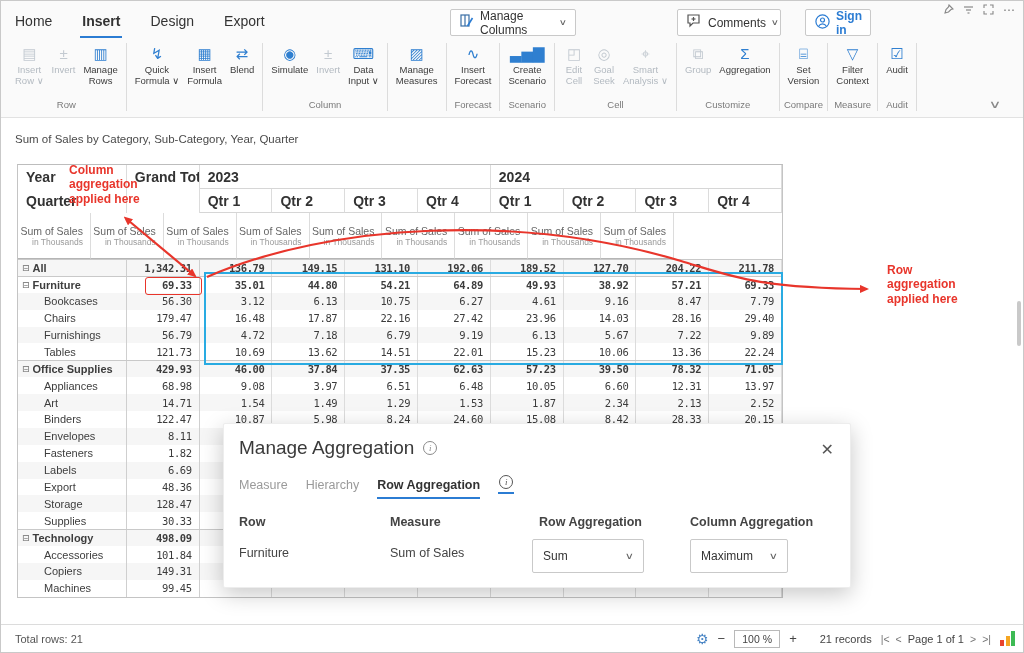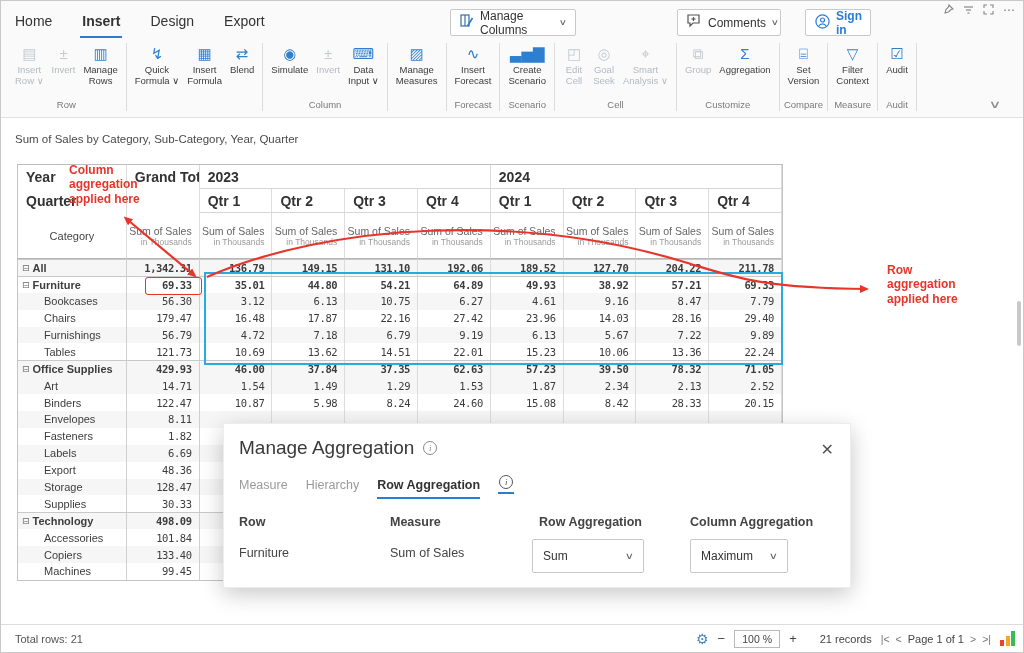--- a/index.html
+++ b/index.html
@@ -370,23 +370,20 @@
         <div class="hc cv">Qtr 1</div>
         <div class="hc cv">Qtr 2</div>
         <div class="hc cv">Qtr 3</div>
         <div class="hc cv">Qtr 4</div>
         <div class="hc cv">Qtr 1</div>
         <div class="hc cv">Qtr 2</div>
         <div class="hc cv">Qtr 3</div>
         <div class="hc cv">Qtr 4</div>
       </div>
       <div class="trow hr3">
-        <div class="hc c0">
-          <span class="cat-label">Category</span>
-        </div>
         <div class="hc cv">
           <div class="meas">Sum of Sales</div>
           <div class="meas-sub">in Thousands</div>
         </div>
         <div class="hc cv">
           <div class="meas">Sum of Sales</div>
           <div class="meas-sub">in Thousands</div>
         </div>
         <div class="hc cv">
           <div class="meas">Sum of Sales</div>
@@ -511,20 +508,34 @@
         <div class="dc cv num gt">429.93</div>
         <div class="dc cv num">46.00</div>
         <div class="dc cv num">37.84</div>
         <div class="dc cv num">37.35</div>
         <div class="dc cv num">62.63</div>
         <div class="dc cv num">57.23</div>
         <div class="dc cv num">39.50</div>
         <div class="dc cv num">78.32</div>
         <div class="dc cv num">71.05</div>
       </div>
+      <div class="trow brow">
+        <div class="dc c0 lbl">
+          <span>Appliances</span>
+        </div>
+        <div class="dc cv num gt">68.98</div>
+        <div class="dc cv num">9.08</div>
+        <div class="dc cv num">3.97</div>
+        <div class="dc cv num">6.51</div>
+        <div class="dc cv num">6.48</div>
+        <div class="dc cv num">10.05</div>
+        <div class="dc cv num">6.60</div>
+        <div class="dc cv num">12.31</div>
+        <div class="dc cv num">13.97</div>
+      </div>
       <div class="trow brow alt">
         <div class="dc c0 lbl">
           <span>Art</span>
         </div>
         <div class="dc cv num gt">14.71</div>
         <div class="dc cv num">1.54</div>
         <div class="dc cv num">1.49</div>
         <div class="dc cv num">1.29</div>
         <div class="dc cv num">1.53</div>
         <div class="dc cv num">1.87</div>
@@ -656,21 +667,21 @@
         <div class="dc cv num"></div>
         <div class="dc cv num"></div>
         <div class="dc cv num"></div>
         <div class="dc cv num"></div>
         <div class="dc cv num"></div>
       </div>
       <div class="trow brow alt">
         <div class="dc c0 lbl">
           <span>Copiers</span>
         </div>
-        <div class="dc cv num gt">133.40</div>
+        <div class="dc cv num gt">149.31</div>
         <div class="dc cv num"></div>
         <div class="dc cv num"></div>
         <div class="dc cv num"></div>
         <div class="dc cv num"></div>
         <div class="dc cv num"></div>
         <div class="dc cv num"></div>
         <div class="dc cv num"></div>
         <div class="dc cv num"></div>
       </div>
       <div class="trow brow">

